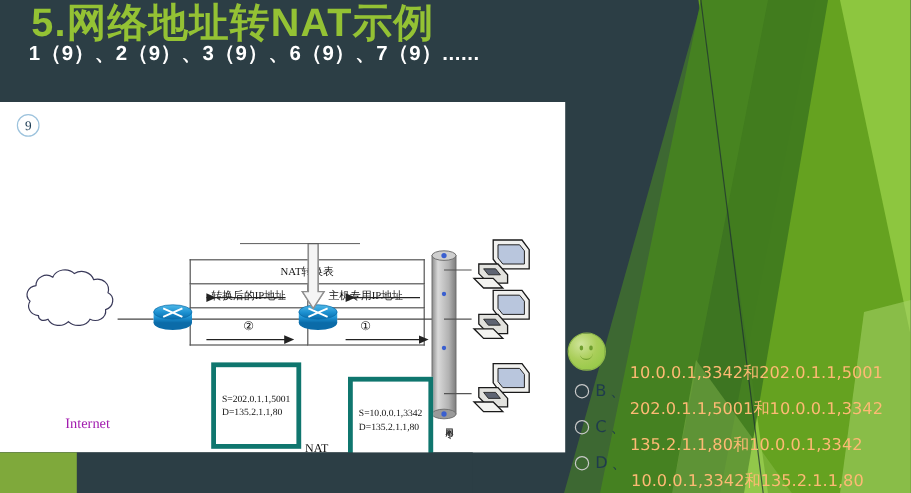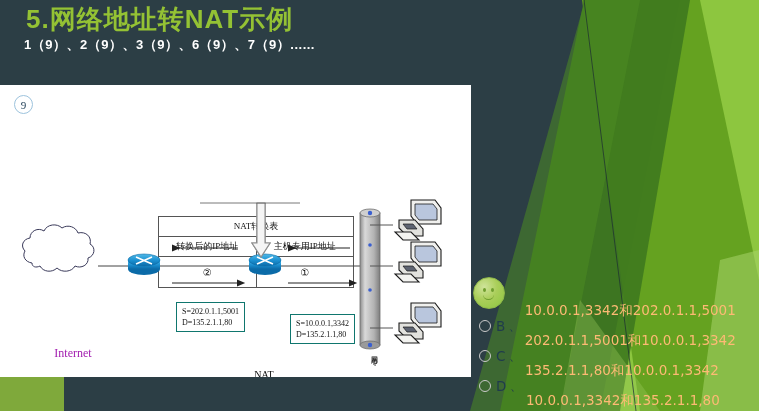--- a/index.html
+++ b/index.html
@@ -10,25 +10,25 @@
   }
   #slide{position:absolute;left:0;top:0;width:759px;height:411px;overflow:hidden;}
 
   
   .bg{position:absolute;left:0;top:0;width:759px;height:411px;overflow:hidden;}
   .bg svg{position:absolute;left:0;top:0;}
 
   
   .title-wrap{position:absolute;left:0;top:4px;width:470px;}
   .title{
-    color:#94c234;font-size:26px;font-weight:bold;letter-spacing:1px;
+    color:#94c234;font-size:33px;font-weight:bold;letter-spacing:1px;
     padding-left:26px;line-height:30px;white-space:nowrap;
   }
   .subtitle{
-    color:#ffffff;font-size:13px;font-weight:bold;letter-spacing:0.5px;
+    color:#ffffff;font-size:17px;font-weight:bold;letter-spacing:0.5px;
     padding-left:24px;line-height:22px;white-space:nowrap;
   }
 
   
   .panel{
     position:absolute;left:0;top:85px;width:471px;height:292px;
     background:#ffffff;
   }
   .panel-notch{
     position:absolute;left:0;top:377px;width:394px;height:34px;background:#2c3e45;
@@ -58,23 +58,23 @@
   }
   .nat-table td{
     border:1px solid #555;font-family:"Liberation Serif","DejaVu Serif",serif;
     font-size:8.5px;text-align:center;color:#111;padding:2px 0;
   }
   .nat-table td.hd{font-size:9px;padding:3px 0;}
   .nat-table td.val{height:26px;font-size:10px;vertical-align:middle;}
 
   
   .pbox{
-    position:absolute;border:1px solid #0f766e;background:#fff;
+    position:absolute;border:4px solid #0f766e;background:#fff;
     font-family:"Liberation Serif","DejaVu Serif",serif;
-    font-size:8px;color:#111;line-height:11px;padding:3px 5px;white-space:nowrap;
+    font-size:8px;color:#111;line-height:11px;padding:21px 5px;white-space:nowrap;
     box-sizing:border-box;
   }
   #pbox-tl{left:176px;top:217px;}
   #pbox-tr{left:290px;top:217px;margin-top:12px;}
   #pbox-bl{left:176px;top:293px;}
   #pbox-br{left:290px;top:293px;}
 
   
   .cloud-label{
     position:absolute;left:40px;top:261px;width:66px;text-align:center;

